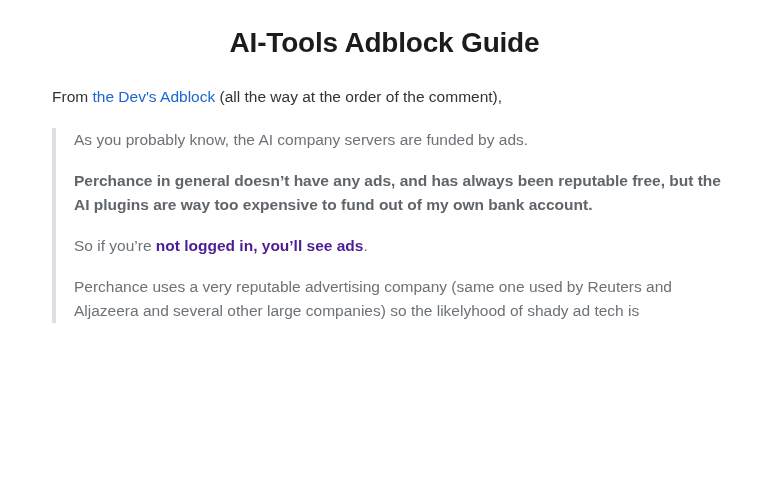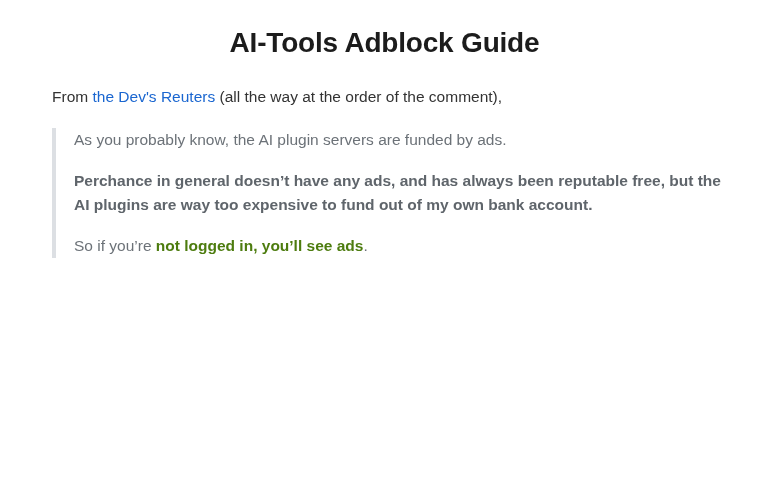--- a/index.html
+++ b/index.html
@@ -59,36 +59,37 @@
   }
   .quote p + p {
     margin-top: 17px;
   }
   .quote p.strong-all {
     font-weight: bold;
     color: #5f656b;
   }
   .quote b {
     font-weight: bold;
-    color: #4d7c0f;
+    color: #4c1d95;
   }
   .quote .bi {
     font-weight: bold;
     font-style: italic;
     color: #5f656b;
   }
 </style>
 </head>
 <body>
 
 <div class="page">
 
   <h1 class="page-title">AI-Tools Adblock Guide</h1>
 
-  <p class="intro"><span>From </span><a href="#">the Dev's Reuters</a><span> (all the way at the order of the comment),</span></p>
+  <p class="intro"><span>From </span><a href="#">the Dev's Adblock</a><span> (all the way at the order of the comment),</span></p>
 
   <blockquote class="quote">
-      <p><span>As you probably know, the AI plugin servers are funded by ads.</span></p>
+      <p><span>As you probably know, the AI company servers are funded by ads.</span></p>
       <p class="strong-all"><span>Perchance in general doesn’t have any ads, and has always been reputable free, but the AI plugins are way too expensive to fund out of my own bank account.</span></p>
       <p><span>So if you’re </span><b>not logged in, you’ll see ads</b><span>.</span></p>
+      <p><span>Perchance uses a very reputable advertising company (same one used by Reuters and Aljazeera and several other large companies) so the likelyhood of shady ad tech is</span></p>
     </blockquote>
 
 </div>
 
 </body></html>

